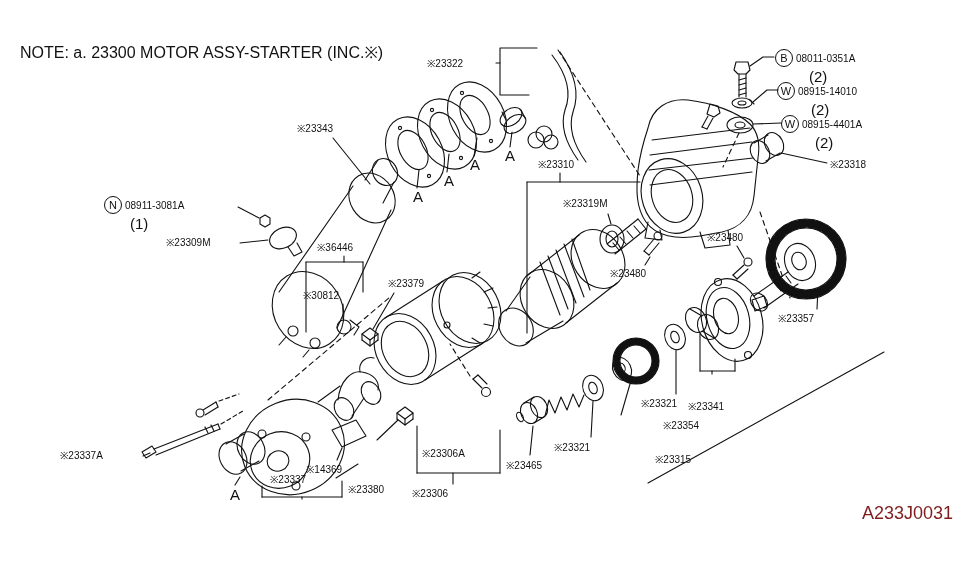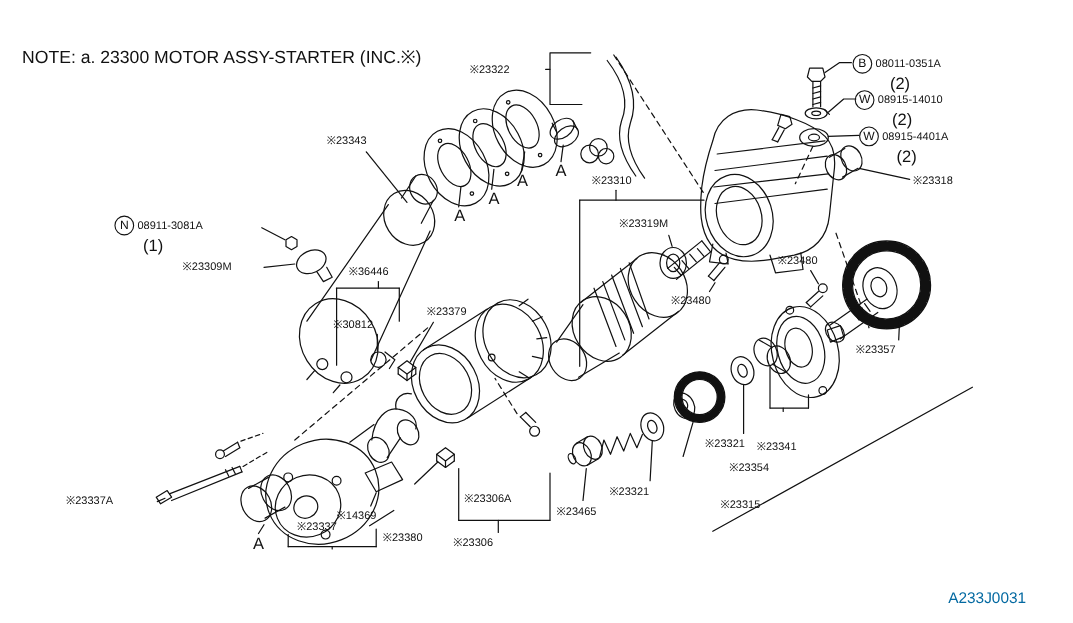--- a/index.html
+++ b/index.html
@@ -10,21 +10,21 @@
   .note .n2{margin-left:37px;}
   .plabel{position:absolute;font-size:10px;line-height:16px;white-space:nowrap;}
   .amark{position:absolute;font-size:15px;line-height:15px;}
   .fastener{position:absolute;white-space:nowrap;}
   .fline{display:flex;align-items:center;gap:3px;}
   .circ{display:inline-flex;align-items:center;justify-content:center;width:16px;height:16px;
         border:1.2px solid #111;border-radius:50%;font-size:11px;flex:0 0 auto;}
   .fnum{font-size:10px;}
   .fqty{display:block;font-size:15px;margin-left:34px;margin-top:1px;}
   .fastener.nrow .fqty{margin-left:26px;}
-  .watermark{position:absolute;left:862px;top:503px;font-size:14px;color:#0369a1;margin-top:32px;}
+  .watermark{position:absolute;left:862px;top:503px;font-size:18px;color:#7f1d1d;}
 </style>
 </head>
 <body>
 
 <div class="stage">
 
   <svg width="975" height="566" viewBox="0 0 975 566">
     <g stroke="#111" stroke-width="1.1" fill="none" stroke-linecap="round" stroke-linejoin="round">
 
       <g>

